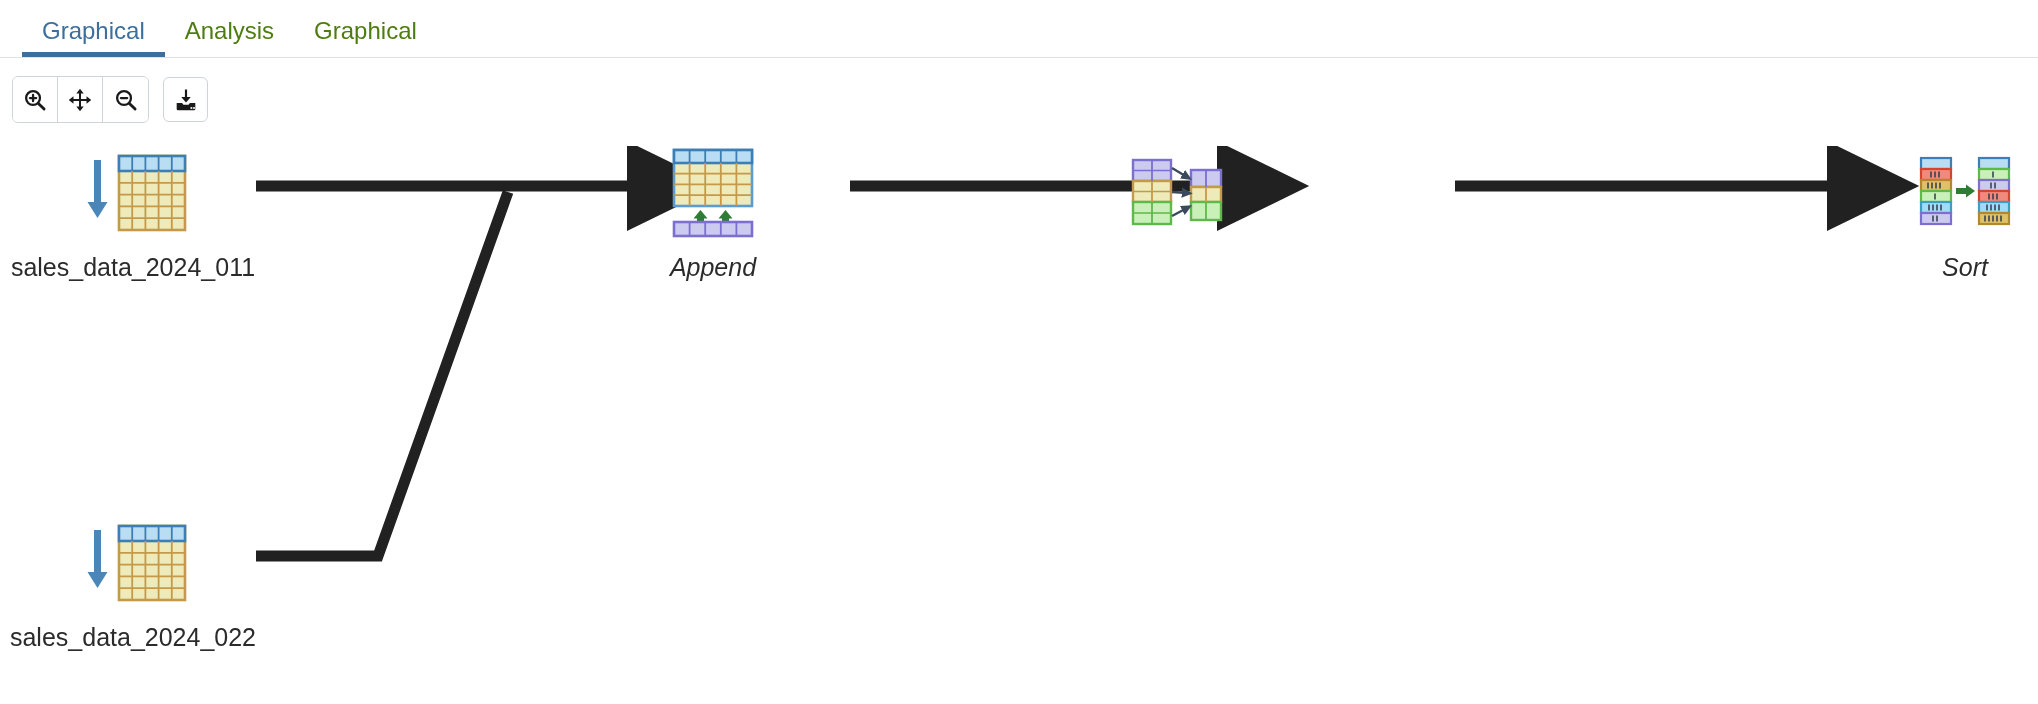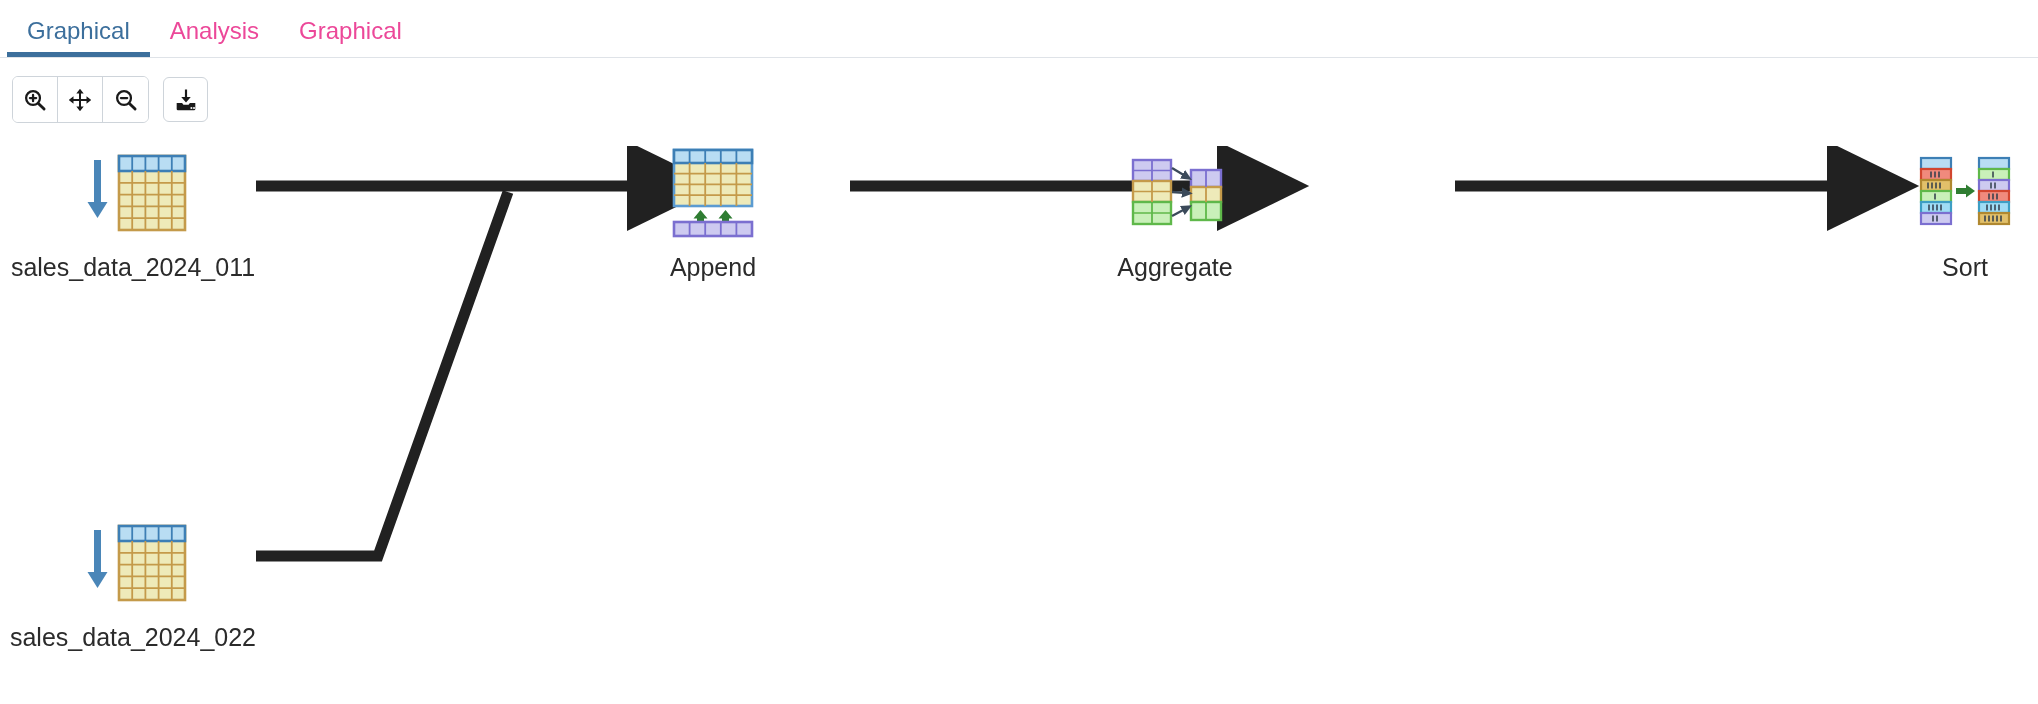--- a/index.html
+++ b/index.html
@@ -16,30 +16,30 @@
     background: #ffffff;
     overflow: hidden;
   }
 
   
   .tabbar {
     position: relative;
     height: 58px;
     display: flex;
     align-items: flex-end;
-    padding-left: 7px;
+    padding-left: 22px;
     border-bottom: 1px solid #dfe3e8;
     background: #ffffff;
   }
   .tab {
     position: relative;
     padding: 0 20px 14px 20px;
     font-size: 24px;
     line-height: 1;
-    color: #ec4899;
+    color: #4d7c0f;
     cursor: pointer;
     white-space: nowrap;
     background: transparent;
     border: none;
     font-family: "Liberation Sans", sans-serif;
   }
   .tab.active { color: #3c6f9c; }
   .tab.active::after {
     content: "";
     position: absolute;
@@ -111,21 +111,21 @@
   .node-label {
     margin-top: 14px;
     font-size: 25px;
     line-height: 1.22;
     color: #2b2b2b;
     white-space: normal;
     word-break: break-all;
     font-family: "Liberation Sans", sans-serif;
   }
   .n-src  { width: 286px; }
-  .n-op   { width: 250px; }
+  .n-op   { width: 250px; font-style: italic; }
 </style>
 </head>
 <body>
 
 <div id="app">
 
   <div class="tabbar">
     <button class="tab active">Graphical</button>
     <button class="tab">Analysis</button>
     <button class="tab">Graphical</button>
@@ -332,21 +332,20 @@
             <path d="M47 46 L62 47" marker-end="url(#agh)"></path>
             <path d="M47 70 L62 62" marker-end="url(#agh)"></path>
           </g>
           <defs>
             <marker id="agh" markerWidth="5" markerHeight="5" refX="2.2" refY="2.5" orient="auto" markerUnits="strokeWidth">
               <path d="M0,0.4 L4.6,2.5 L0,4.6 Z" fill="#3b4a5a"></path>
             </marker>
           </defs>
         </svg>
       </div>
-      <div class="node-label">Aggregate</div>
     </div>
 
     <div class="node n-op" style="left:1840px; top:0px;">
       <div class="node-icon">
         <svg width="100" height="92" viewBox="0 0 100 92">
 
           <g>
             <rect x="6" y="12" width="30" height="11" fill="#b9ddf3" stroke="#3d7fb5" stroke-width="2.2"></rect>
             <rect x="6" y="23" width="30" height="11" fill="#f08a7d" stroke="#d2452f" stroke-width="2.2"></rect>
             <rect x="6" y="34" width="30" height="11" fill="#e2c06a" stroke="#b08830" stroke-width="2.2"></rect>

